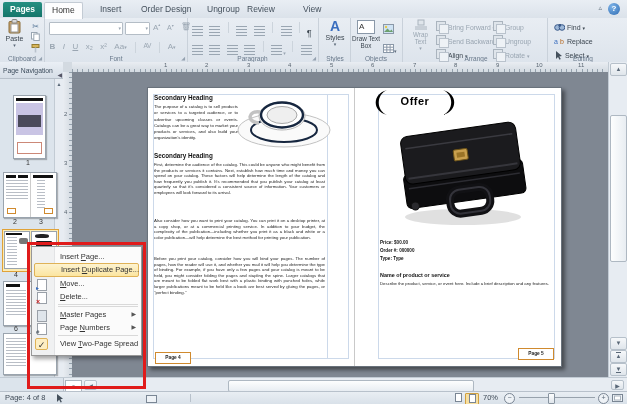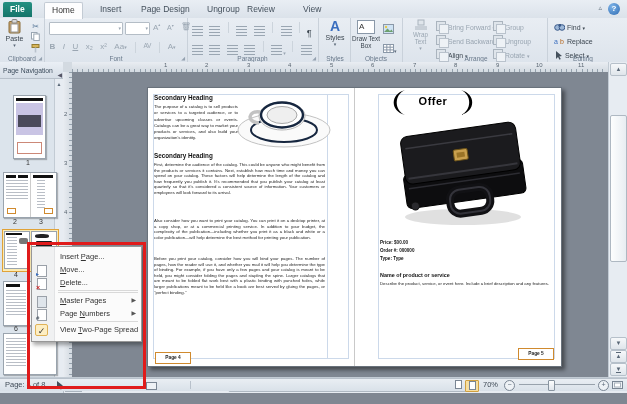--- a/index.html
+++ b/index.html
@@ -73,37 +73,37 @@
     border:1px solid #69727c;box-shadow:3px 3px 4px rgba(0,0,0,.45);}
   .pageL{position:absolute;left:0;top:0;width:206px;height:278px;}
   .pageR{position:absolute;left:206px;top:0;width:207px;height:278px;border-left:1px solid #c9c9c9;box-sizing:border-box;}
   .mguides{position:absolute;border:1px solid #ccd9ea;}
   .gline{position:absolute;background:#ccd9ea;}
   .dochead{position:absolute;font-size:6.3px;font-weight:bold;color:#111;}
   .docpara{position:absolute;font-size:4.3px;color:#222;text-align:justify;}
   .pgnum{position:absolute;width:34px;height:10px;border:1px solid #d08a2e;background:#fff;
     font-size:4.8px;font-weight:bold;color:#222;text-align:center;line-height:10px;}
   .pricetxt{position:absolute;font-size:4.6px;font-weight:bold;color:#111;line-height:8px;white-space:pre-line;}
-  .offer-wrap{position:absolute;left:34px;top:1px;width:88px;height:27px;}
+  .offer-wrap{position:absolute;left:16px;top:1px;width:88px;height:27px;}
   .offer-txt{position:absolute;left:0;right:0;top:6px;text-align:center;
     font-size:11px;font-weight:bold;color:#000;letter-spacing:.5px;}
 
   
   .vscroll{position:absolute;left:608px;top:62px;width:19px;bottom:27px;
     background:#e7ecf2;border-left:1px solid #c2cbd4;}
   .sbtn{position:absolute;left:1px;right:1px;text-align:center;font-size:6px;color:#5a6878;
     background:linear-gradient(#f6f8fa,#dfe5eb);border:1px solid #b6c0ca;border-radius:2px;height:11px;line-height:11px;}
   .vthumb{position:absolute;left:1px;right:1px;top:53px;height:145px;
     background:linear-gradient(90deg,#fdfefe,#e8edf2);border:1px solid #aeb8c2;border-radius:2px;}
   .hscroll{position:absolute;left:0;right:0;top:377px;height:15px;background:#e7ecf2;border-top:1px solid #c2cbd4;}
   .hthumb{position:absolute;left:228px;top:2px;width:244px;height:10px;
     background:linear-gradient(#fdfefe,#e8edf2);border:1px solid #aeb8c2;border-radius:2px;}
   .hbtn{position:absolute;top:2px;width:13px;height:10px;text-align:center;line-height:10px;
     font-size:6px;color:#5a6878;background:linear-gradient(#f6f8fa,#dfe5eb);border:1px solid #b6c0ca;border-radius:2px;box-sizing:border-box;}
-  .status{position:absolute;left:0;right:0;bottom:13px;height:12px;
+  .status{position:absolute;left:0;right:0;bottom:0;height:12px;
     background:linear-gradient(#e9eef3,#d9e1e9);border-top:1px solid #b8c1cb;
     font-size:7.5px;color:#3f4a56;}
   .zoomtrack{position:absolute;left:519px;top:5px;width:76px;height:1px;background:#98a2ac;}
   .zoomthumb{position:absolute;left:548px;top:1px;width:5px;height:9px;
     background:linear-gradient(#fdfefe,#dfe5eb);border:1px solid #8894a0;border-radius:1px;}
   .zbtn{position:absolute;top:1px;width:9px;height:9px;border:1px solid #7a8694;border-radius:50%;
     text-align:center;line-height:8px;font-size:7px;color:#5a6878;background:#eef2f6;}
   .viewbtn{position:absolute;top:1px;width:12px;height:10px;text-align:center;line-height:9px;}
   .vb-page{display:inline-block;width:5px;height:7px;background:#fff;border:1px solid #7a8694;}
 
@@ -125,24 +125,24 @@
   .red-box{position:absolute;left:27px;top:242px;width:113px;height:141px;
     border:3px solid #e01b1b;z-index:60;pointer-events:none;}
 </style>
 </head>
 <body>
 
 <div class="window">
 
   <div class="ribbon">
     <div class="tab-row">
-      <span class="tab file" style="left:3px">File</span>
+      <span class="tab file" style="left:3px">Pages</span>
       <span class="tab active" style="left:44px">Home</span>
       <span class="tab" style="left:93px">Insert</span>
-      <span class="tab" style="left:134px">Page Design</span>
+      <span class="tab" style="left:134px">Order Design</span>
       <span class="tab" style="left:200px">Ungroup</span>
       <span class="tab" style="left:240px">Review</span>
       <span class="tab" style="left:296px">View</span>
       <span class="ribbon-caret">▵</span>
       <span class="help-btn">?</span>
     </div>
     <div class="rbody">
 
       <div class="rgroup" style="left:0;width:44px">
         <div class="bigbtn" style="left:2px;width:25px">
@@ -478,20 +478,23 @@
     <svg class="abs" style="left:612px;top:2px" width="11" height="8">
         <rect x="0.5" y="0.5" width="10" height="7" fill="#eef2f6" stroke="#7a8694"></rect>
         <rect x="2.5" y="2" width="6" height="4" fill="#fff" stroke="#a8b2bc"></rect>
       </svg>
   </div>
 
   <div class="cmenu">
     <div class="mi">
       <span class="mi-label">Insert <u>P</u>age...</span>
     </div>
+    <div class="mi hl">
+      <span class="mi-label">Insert <u>D</u>uplicate Page...</span>
+    </div>
     <div class="mi">
       <span class="pico">
           <span class="mark" style="color:#3a6ebf;font-size:6px">▸</span>
         </span>
       <span class="mi-label"><u>M</u>ove...</span>
     </div>
     <div class="mi">
       <span class="pico">
           <span class="mark" style="color:#cc2222;font-weight:bold">×</span>
         </span>

